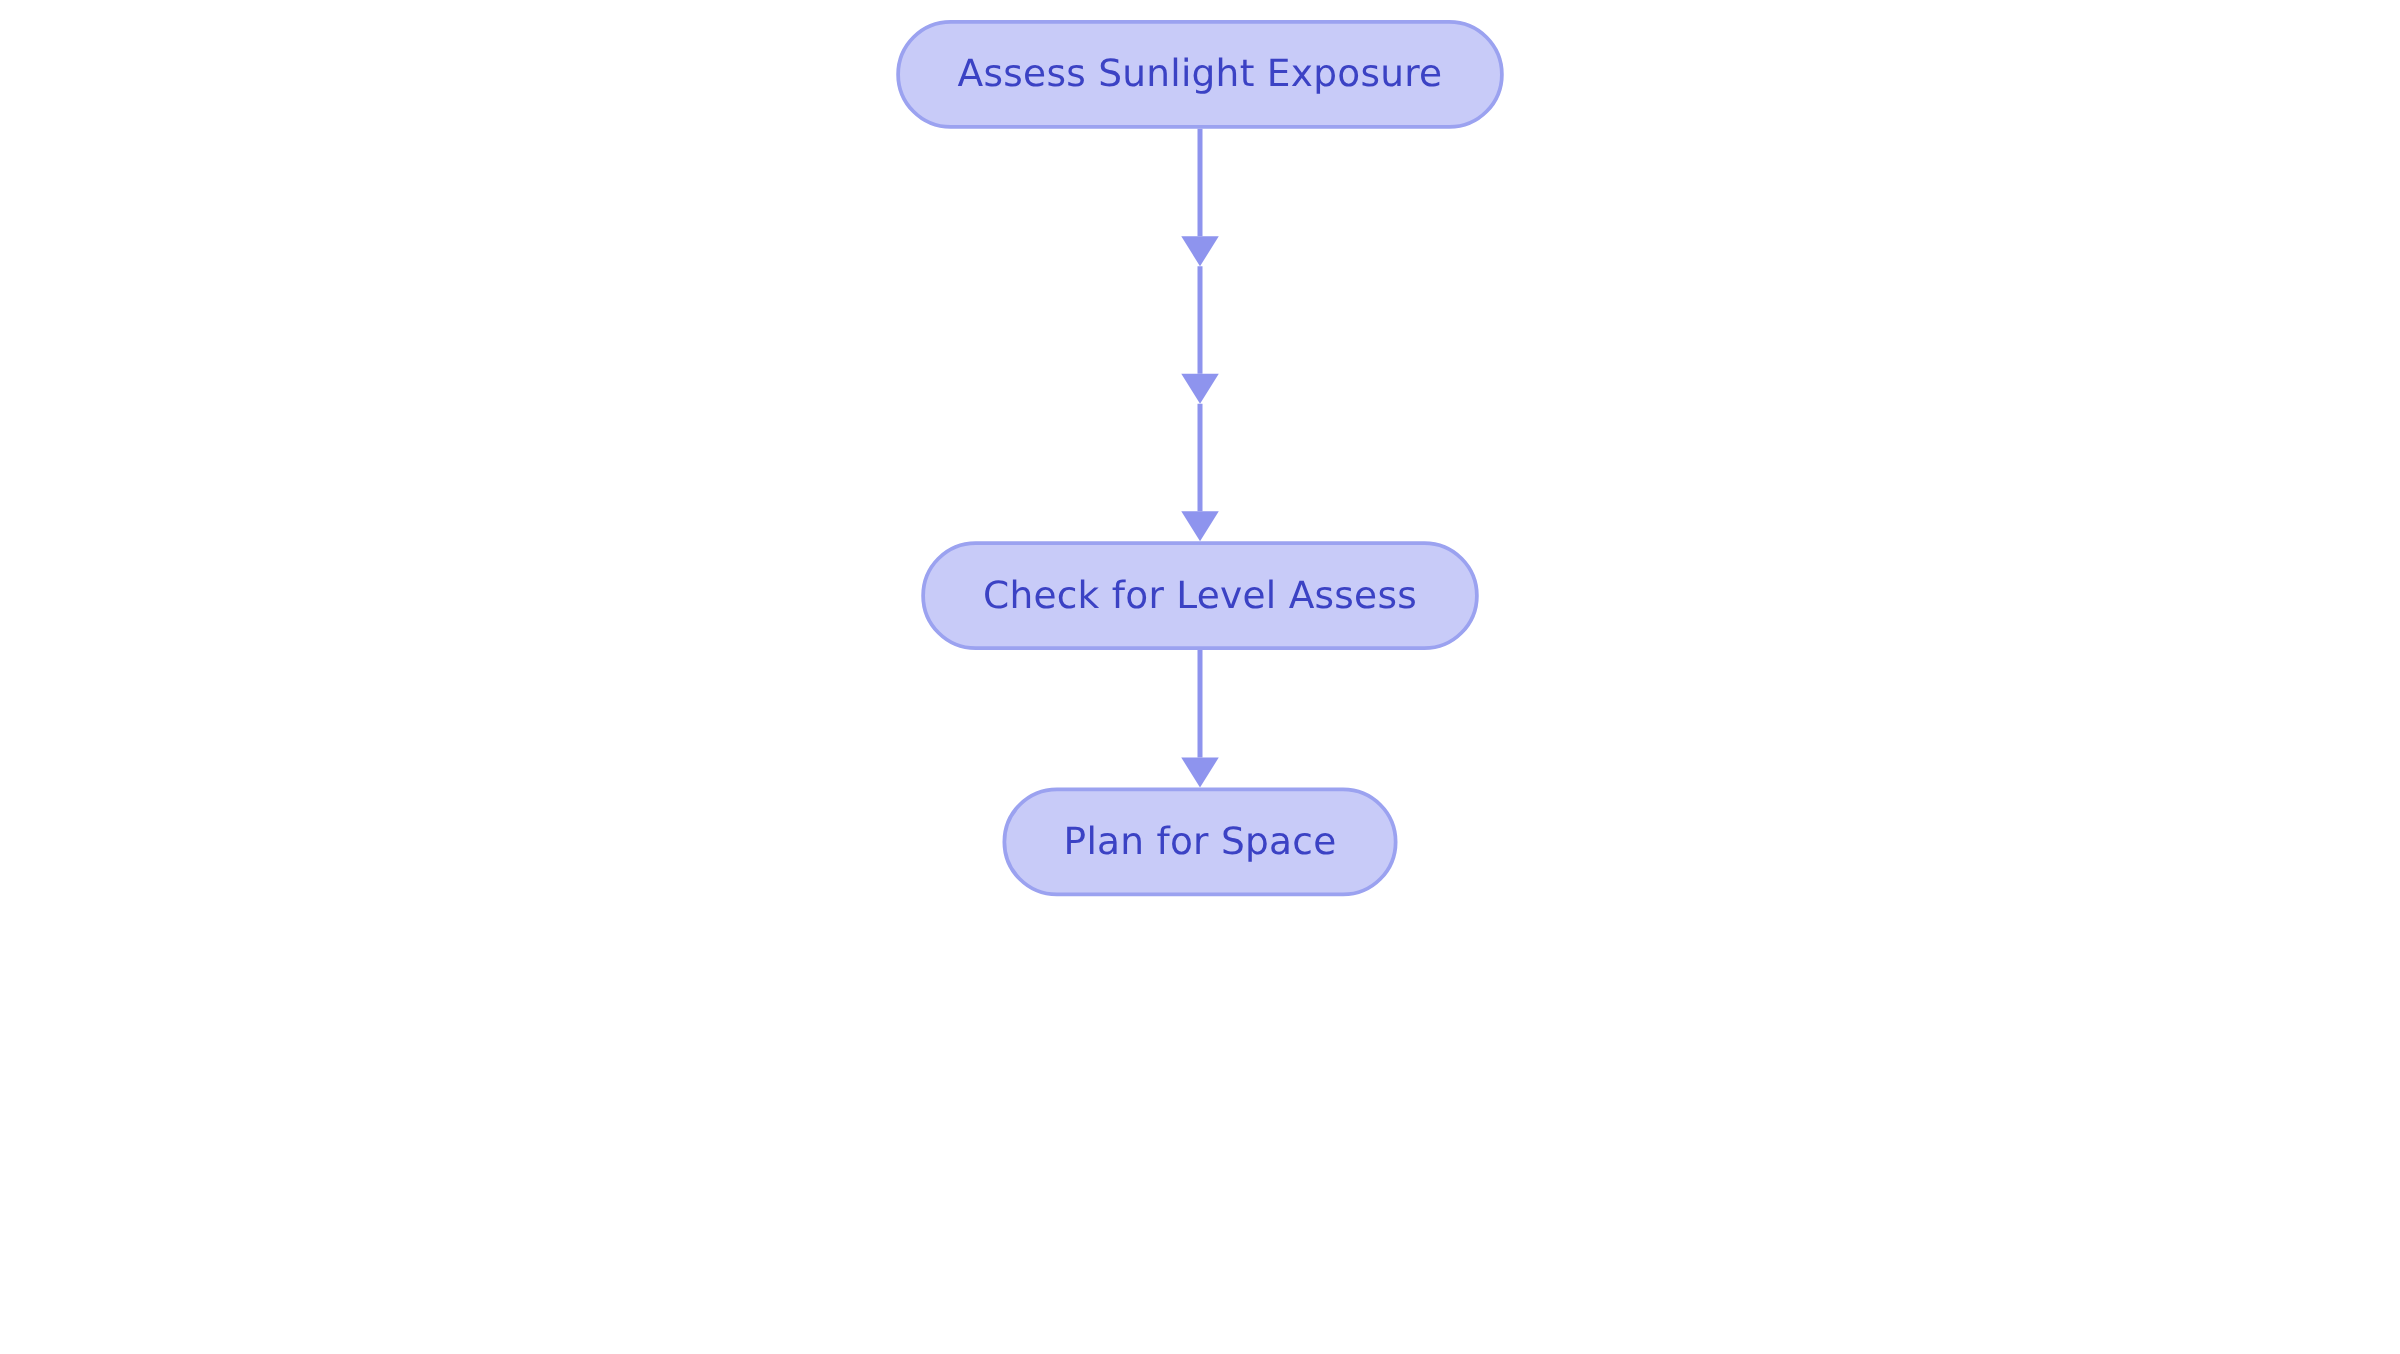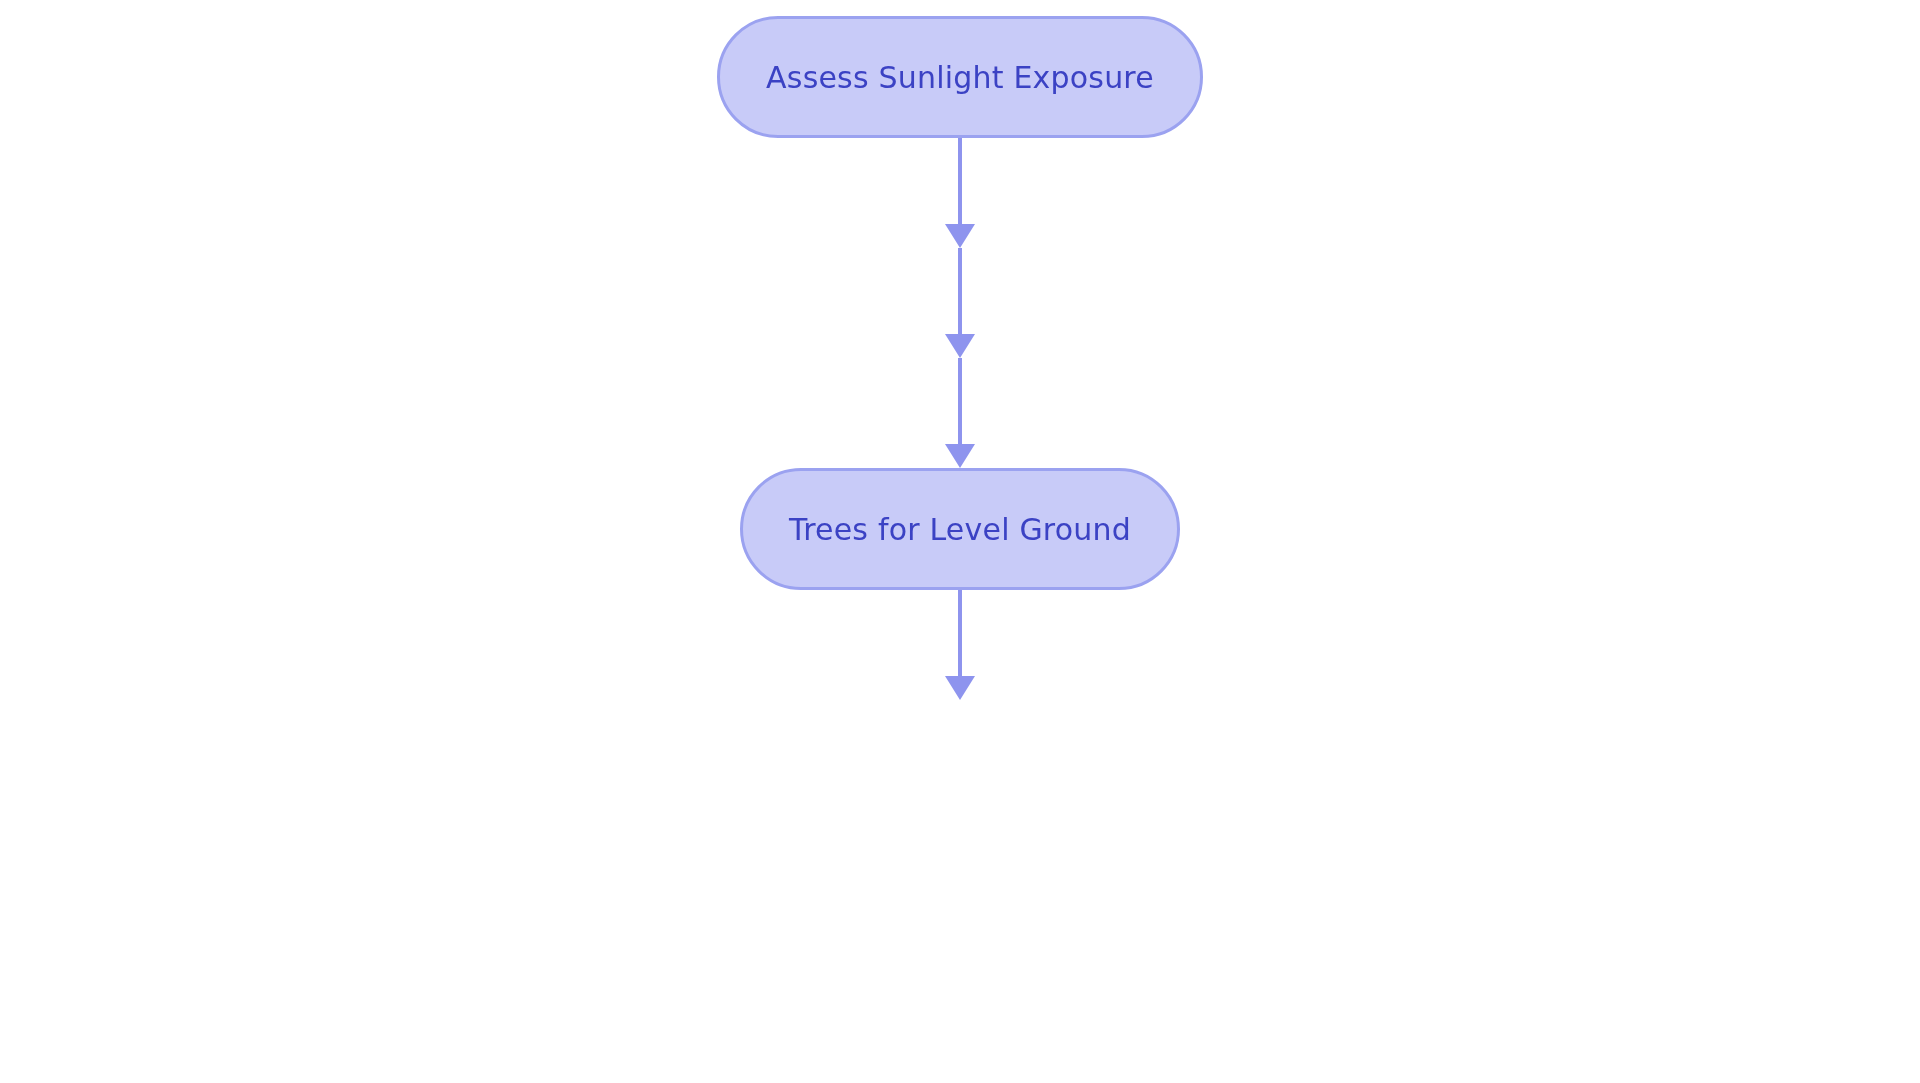--- a/index.html
+++ b/index.html
@@ -19,21 +19,21 @@
     width: 1920px;
     height: 1083px;
     background: var(--bg);
     overflow: hidden;
     display: flex;
     flex-direction: column;
     align-items: center;
     padding-top: 16px;
   }
   .node {
-    height: 122px;
+    height: 87px;
     border-radius: 61px;
     background: var(--node-fill);
     border: 3px solid var(--node-border);
     color: var(--node-text);
     display: flex;
     align-items: center;
     justify-content: center;
     padding: 0 46px;
     font-size: 30px;
     letter-spacing: 0.2px;
@@ -81,22 +81,25 @@
     <span class="arrow-head"></span>
   </div>
 
 
   <div class="arrow">
     <span class="arrow-stem"></span>
     <span class="arrow-head"></span>
   </div>
 
   <div class="node">
-    <span>Trees for Level Ground</span>
+    <span>Check for Level Assess</span>
   </div>
 
   <div class="arrow">
     <span class="arrow-stem"></span>
     <span class="arrow-head"></span>
   </div>
 
+  <div class="node">
+    <span>Plan for Space</span>
+  </div>
 
 </div>
 
 </body></html>

